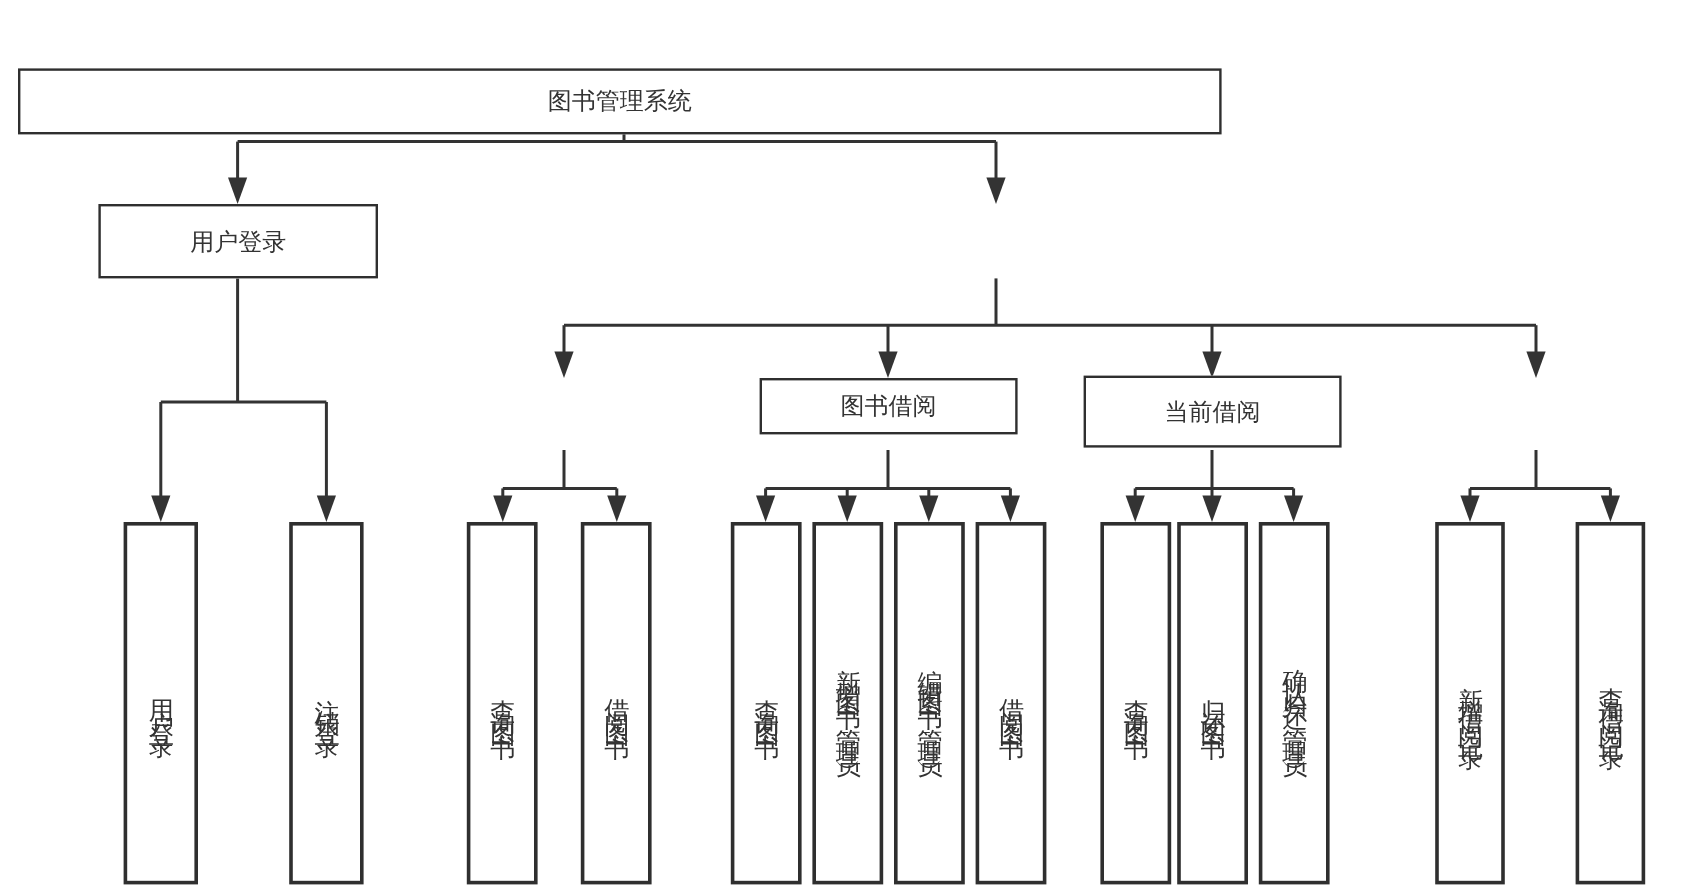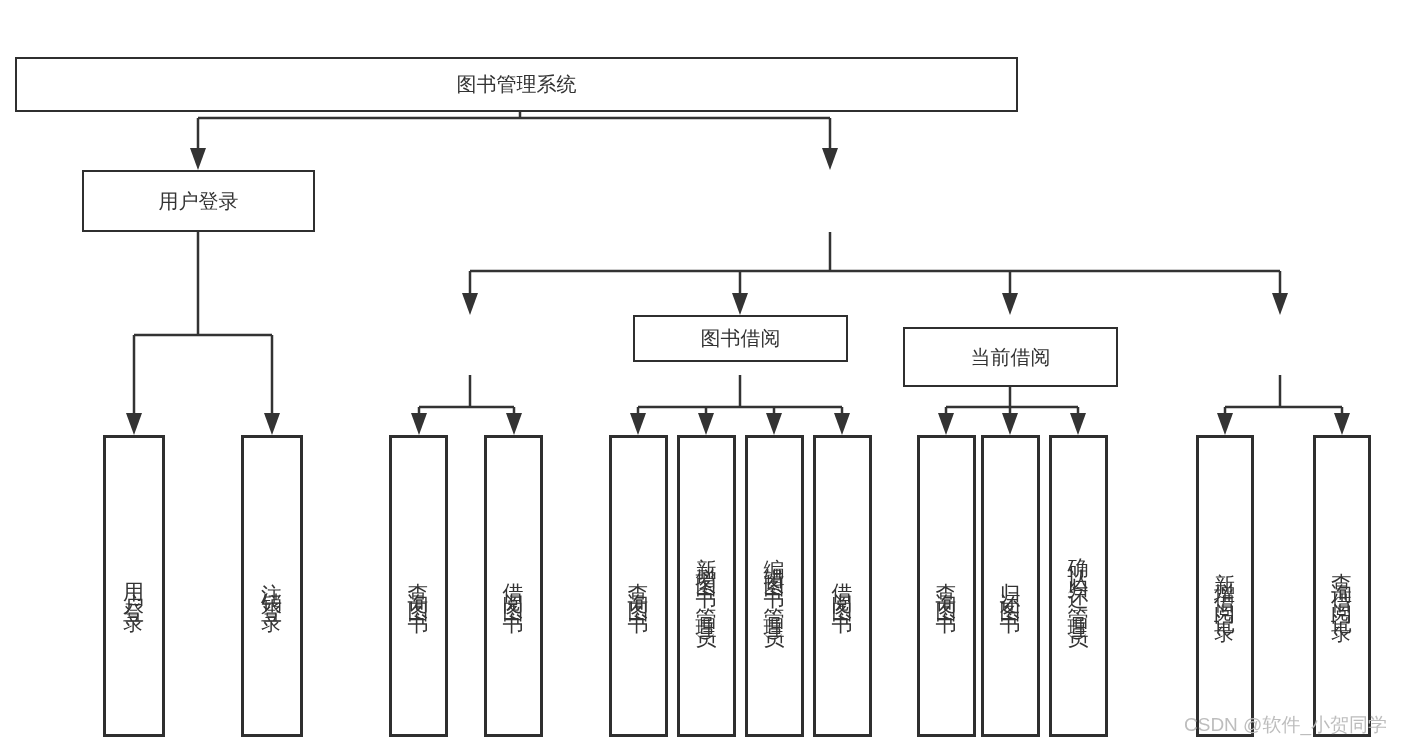--- a/index.html
+++ b/index.html
@@ -137,21 +137,21 @@
     <span>图书管理系统</span>
   </div>
 
   <div class="box level2" style="left:82px; top:170px; width:233px; height:62px;">
     <span>用户登录</span>
   </div>
 
   <div class="box level3" style="left:633px; top:315px; width:215px; height:47px;">
     <span>图书借阅</span>
   </div>
-  <div class="box level3" style="left:903px; top:327px; width:215px; height:60px;">
+  <div class="box level3" style="left:903px; top:313px; width:215px; height:60px;">
     <span>当前借阅</span>
   </div>
 
   <div class="box leaf" style="left:103px; top:435px; width:62px; height:302px;">
     <span class="vtext">用户登录</span>
   </div>
   <div class="box leaf" style="left:241px; top:435px; width:62px; height:302px;">
     <span class="vtext">注销登录</span>
   </div>
 
@@ -185,15 +185,14 @@
     <span class="vtext">确认归还（管理员）</span>
   </div>
 
   <div class="box leaf" style="left:1196px; top:435px; width:58px; height:302px;">
     <span class="vtext">新增借阅记录</span>
   </div>
   <div class="box leaf" style="left:1313px; top:435px; width:58px; height:302px;">
     <span class="vtext">查询借阅记录</span>
   </div>
 
-  <div class="watermark">CSDN @软件_小贺同学</div>
 
 </div>
 
 </body></html>

